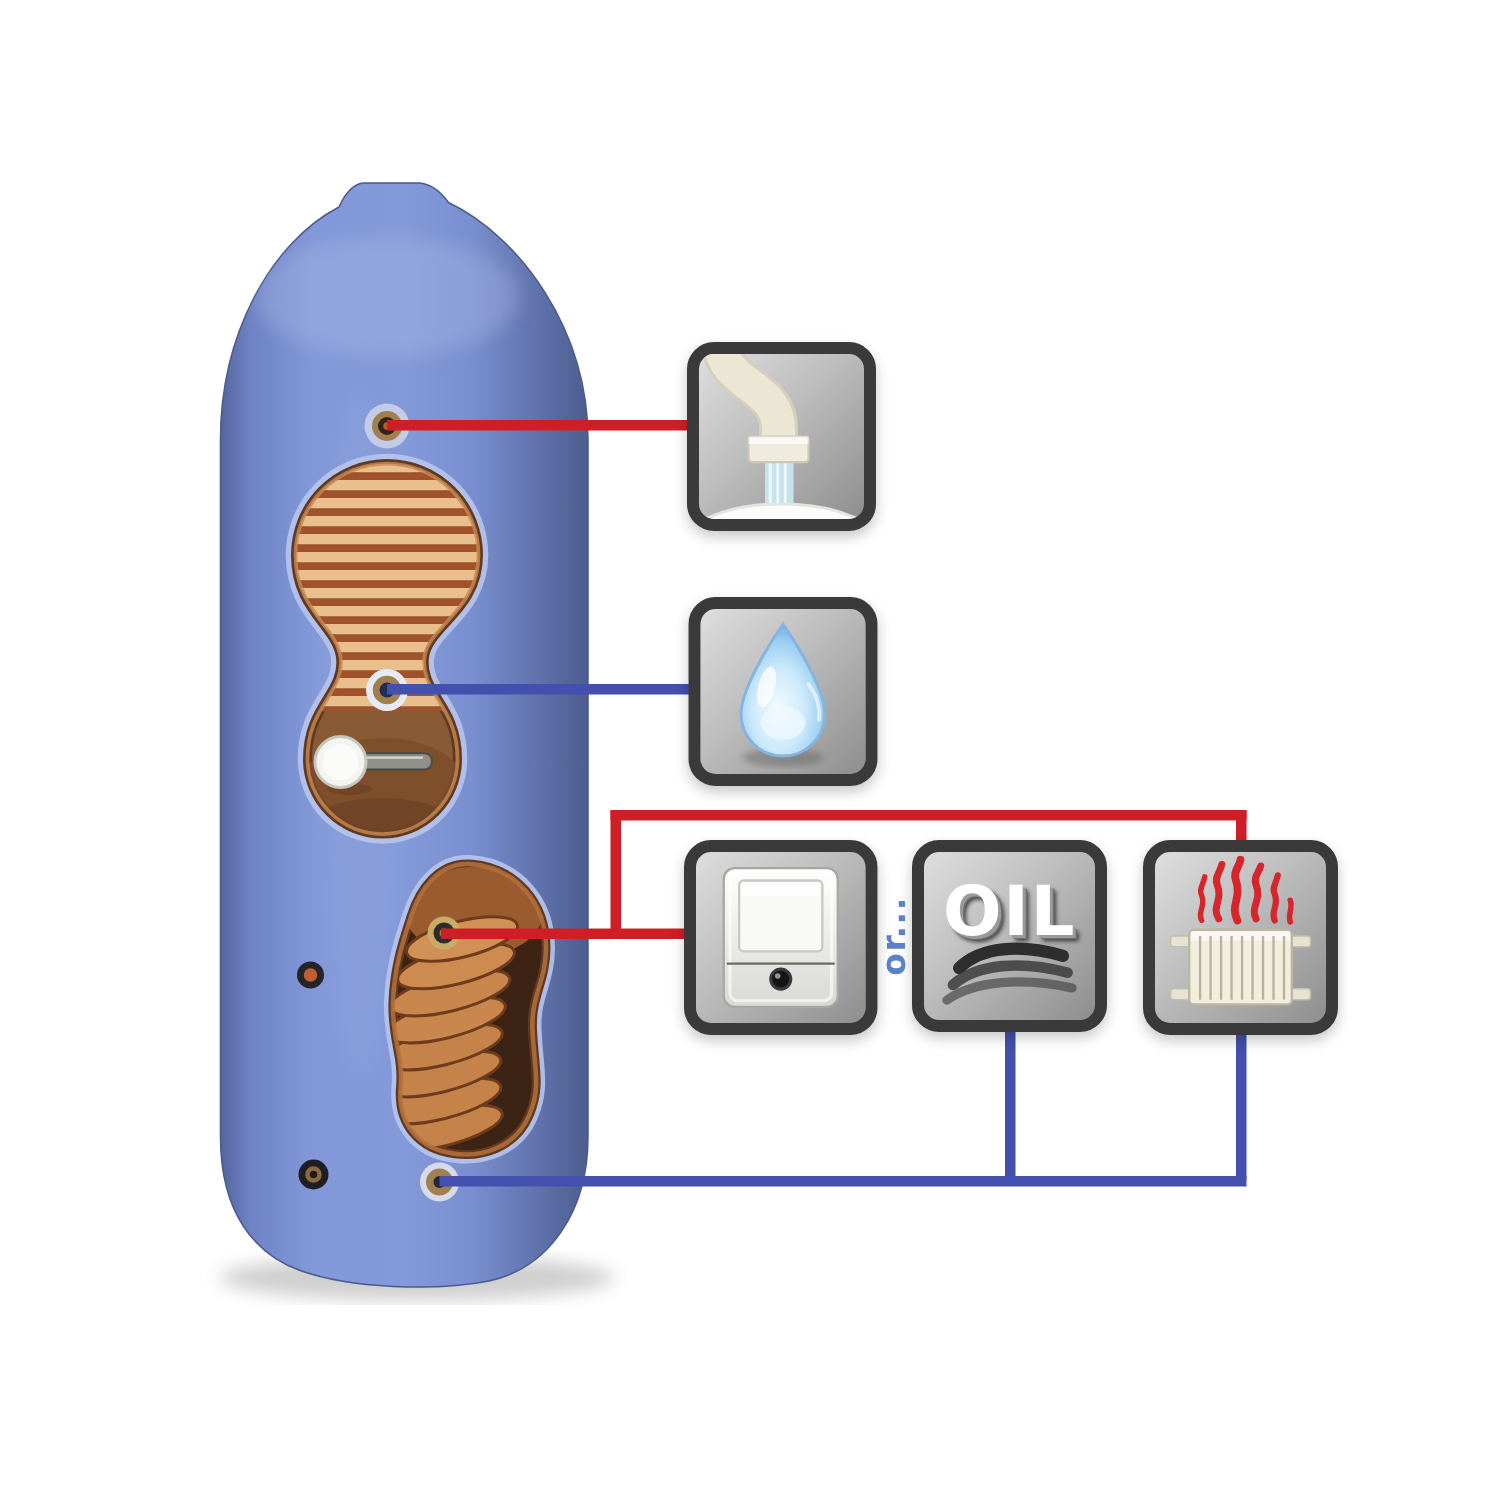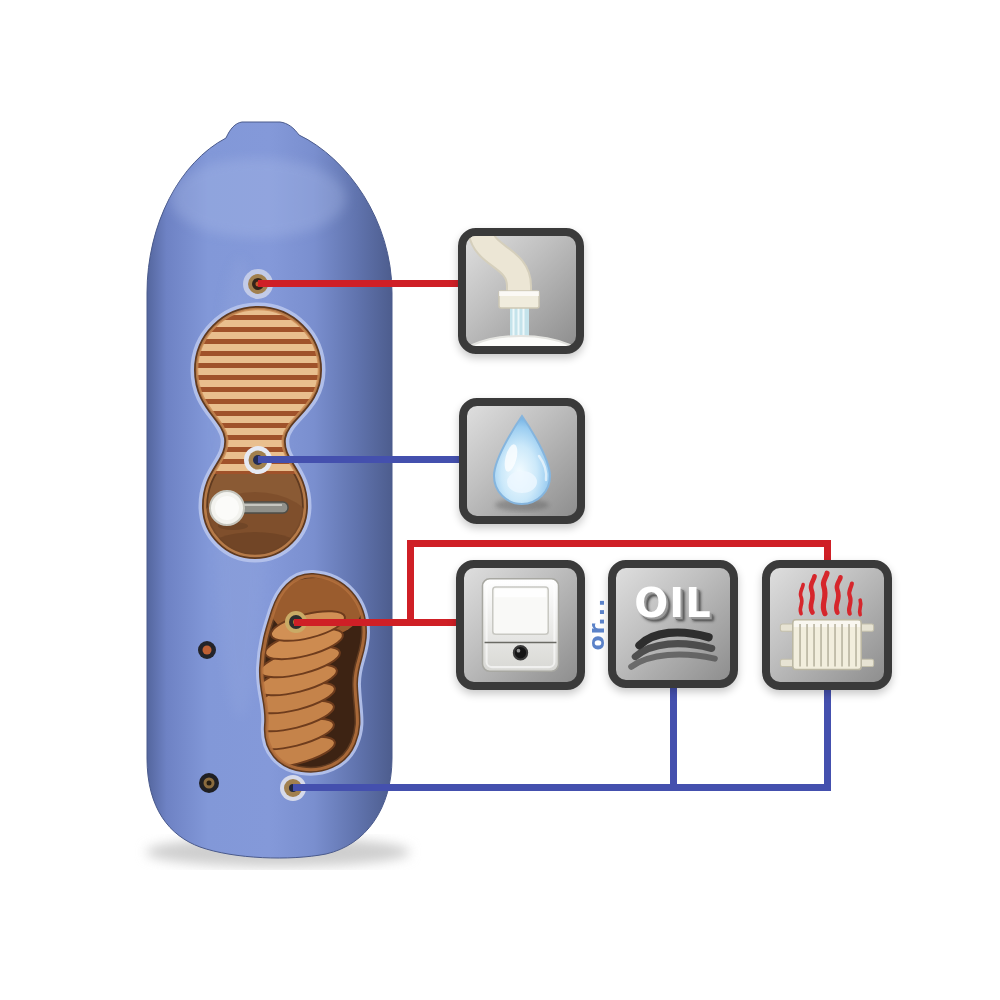--- a/index.html
+++ b/index.html
@@ -10,21 +10,21 @@
   .pipe.hot{background:var(--hot-line,#cf1f26);}
   .pipe.cold{background:var(--cold-line,#4450ae);}
   .icon-box{position:absolute;z-index:3;border:8px solid var(--box-border,#3a3a3a);
             border-radius:18px;background:linear-gradient(135deg,#dedede 0%,#c0c0c0 40%,#8e8e8e 100%);
             box-shadow:0 4px 9px rgba(0,0,0,.22);overflow:hidden;}
   .icon-box svg{position:absolute;left:0;top:0;width:100%;height:100%;}
   .or-label{position:absolute;z-index:4;display:flex;align-items:center;justify-content:center;
             transform:rotate(-90deg);color:var(--or-text,#5b82c8);
             font-size:22px;font-weight:700;letter-spacing:1px;}
   .oil-word{position:absolute;left:0;right:0;top:12px;text-align:center;z-index:2;
-            font-size:40px;font-weight:800;letter-spacing:1px;color:#ffffff;
+            font-size:46px;font-weight:800;letter-spacing:1px;color:#ffffff;
             text-shadow:2px 2px 0 #9a9a9a,3px 3px 0 #6f6f6f,4px 4px 3px rgba(35,35,35,.85);}
 </style>
 </head>
 <body>
 
 <div class="stage">
 
   <svg class="cyl-svg" viewBox="0 0 280 762">
     <defs>
       <linearGradient id="bodyGrad" x1="0" y1="0" x2="1" y2="0">

